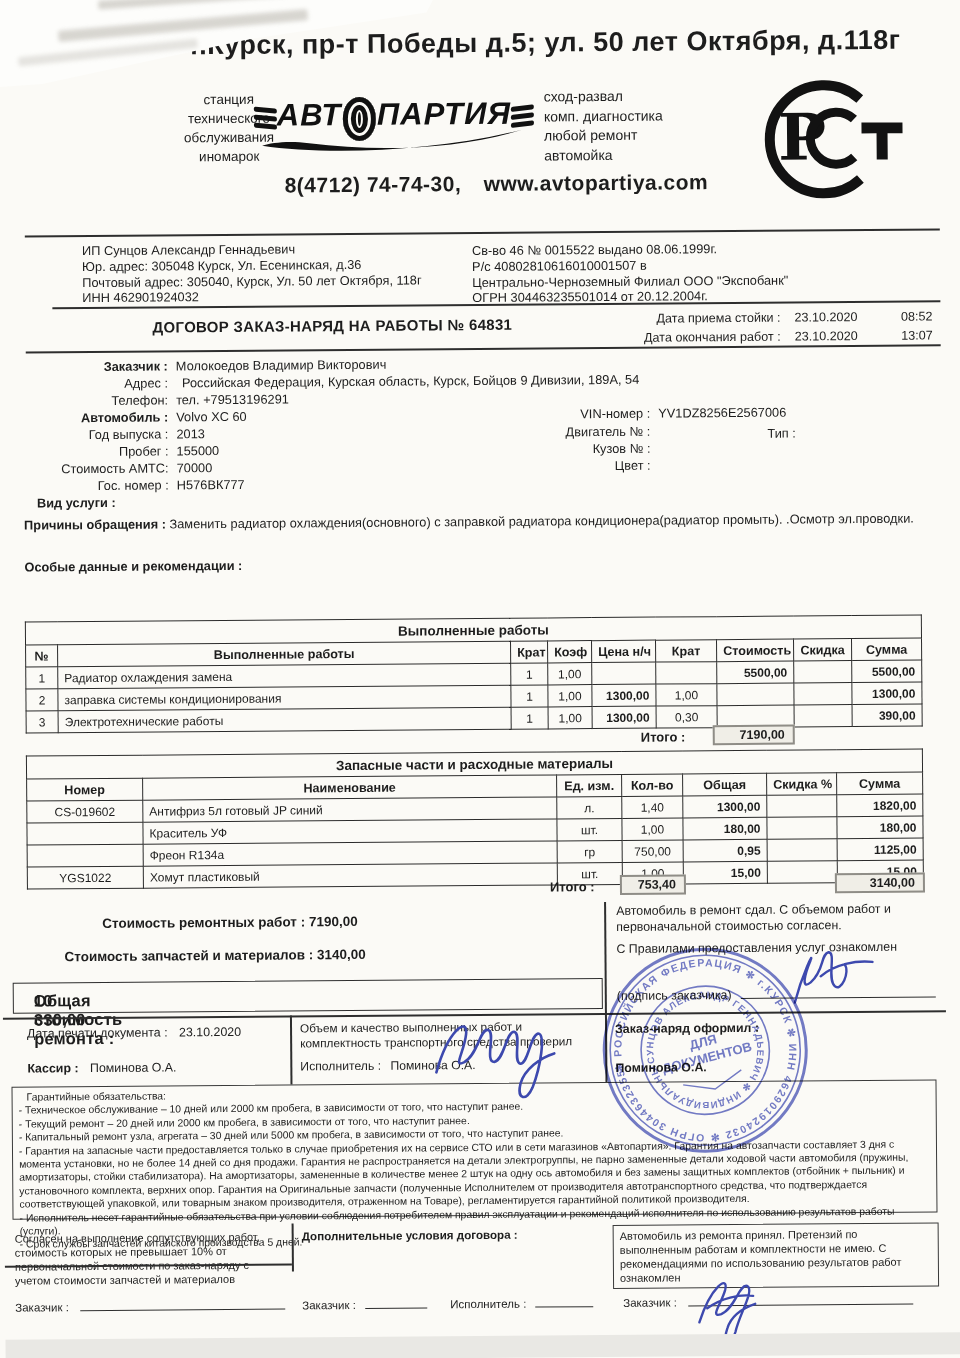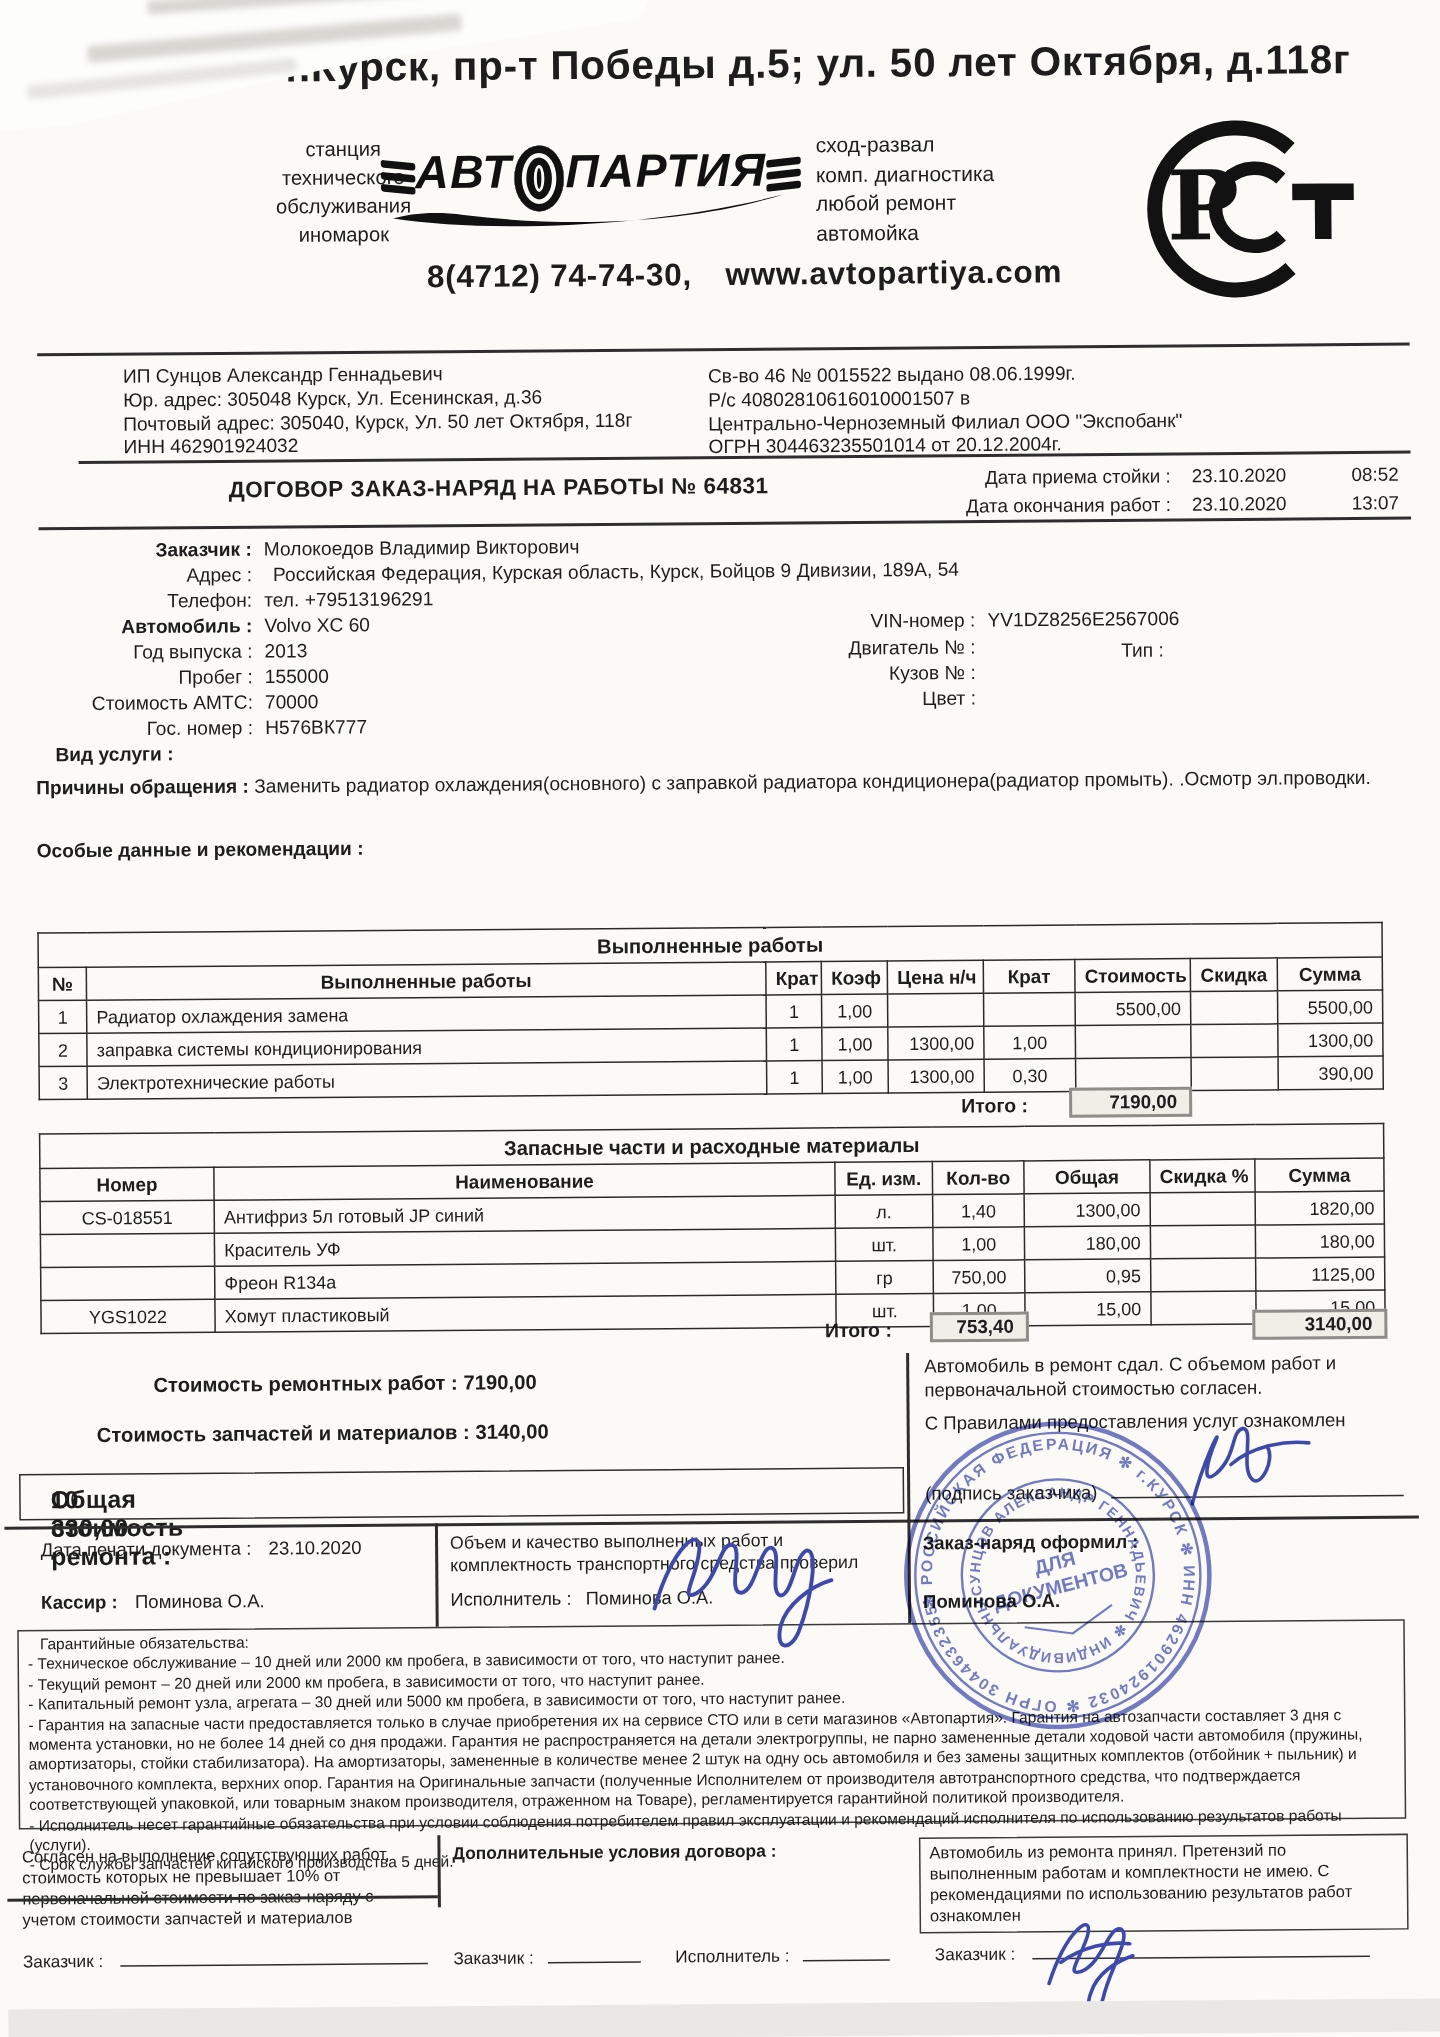--- a/index.html
+++ b/index.html
@@ -38,21 +38,21 @@
   
   .kv{position:absolute;white-space:nowrap;font-size:12.8px;}
   .kv .lbl{display:inline-block;width:148px;text-align:right;margin-right:8px;}
   .kv2 .lbl{width:140px;}
   
   table{border-collapse:collapse;table-layout:fixed;}
   .dtable{position:absolute;left:25px;width:896px;font-size:12px;}
   .dtable td,.dtable th{border:1.4px solid #2b2b2b;padding:1px 6px;height:19px;overflow:hidden;white-space:nowrap;}
   .dtable .ttl{font-size:13.5px;font-weight:bold;text-align:center;height:20px;}
   .dtable th{font-size:12.6px;font-weight:bold;text-align:center;}
-  .num{text-align:right;} .ctr{text-align:center;}
+  .num{text-align:right;font-weight:bold;} .ctr{text-align:center;}
   .totline{position:absolute;font-size:13px;font-weight:bold;white-space:nowrap;}
   .totbox{position:absolute;border:2px solid #8f8d87;background:#f0eee7;font-weight:bold;font-size:12.5px;
           text-align:right;padding:1px 8px 1px 4px;}
   .sumlab{font-size:13.5px;font-weight:bold;white-space:nowrap;}
   .grandbox{position:absolute;left:10px;top:979px;width:588px;height:29px;border:1.6px solid #2e2e2e;}
   .grandbox span{position:absolute;left:10px;top:4px;font-size:16.5px;font-weight:bold;letter-spacing:.2px;}
   
   .hand{font-size:12.4px;line-height:16px;}
   .uline{display:inline-block;border-bottom:1.4px solid #2e2e2e;height:12px;}
   
@@ -175,21 +175,21 @@
     <div class="kv" style="left:22px;top:475px;">
       <span class="lbl">Гос. номер :</span><span>Н576ВК777</span>
     </div>
 
     <div class="kv kv2" style="left:512px;top:407px;">
       <span class="lbl">VIN-номер :</span><span>YV1DZ8256E2567006</span>
     </div>
     <div class="kv kv2" style="left:512px;top:425px;">
       <span class="lbl">Двигатель № :</span>
     </div>
-    <div class="kv" style="left:749px;top:428px;">
+    <div class="kv" style="left:769px;top:428px;">
       <span>Тип :</span>
     </div>
     <div class="kv kv2" style="left:512px;top:442px;">
       <span class="lbl">Кузов № :</span>
     </div>
     <div class="kv kv2" style="left:512px;top:459px;">
       <span class="lbl">Цвет :</span>
     </div>
 
     <div class="abs b" style="left:38px;top:492px;font-size:12.8px;">Вид услуги :</div>
@@ -281,21 +281,21 @@
       <tr>
         <th>Номер</th>
         <th>Наименование</th>
         <th>Ед. изм.</th>
         <th>Кол-во</th>
         <th>Общая</th>
         <th>Скидка %</th>
         <th>Сумма</th>
       </tr>
       <tr>
-        <td class="ctr">CS-018551</td>
+        <td class="ctr">CS-019602</td>
         <td>Антифриз 5л готовый JP синий</td>
         <td class="ctr">л.</td>
         <td class="ctr">1,40</td>
         <td class="num">1300,00</td>
         <td class="num"></td>
         <td class="num">1820,00</td>
       </tr>
       <tr>
         <td class="ctr"></td>
         <td>Краситель УФ</td>

